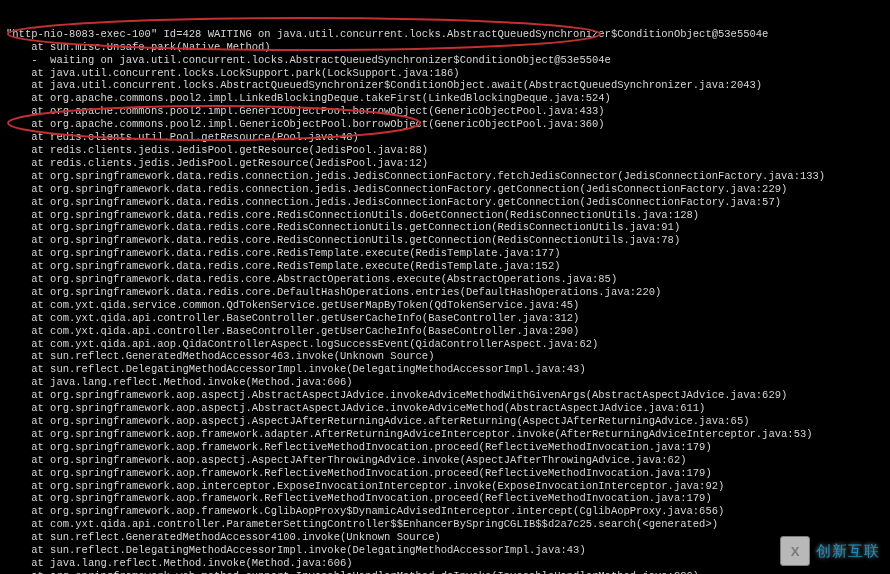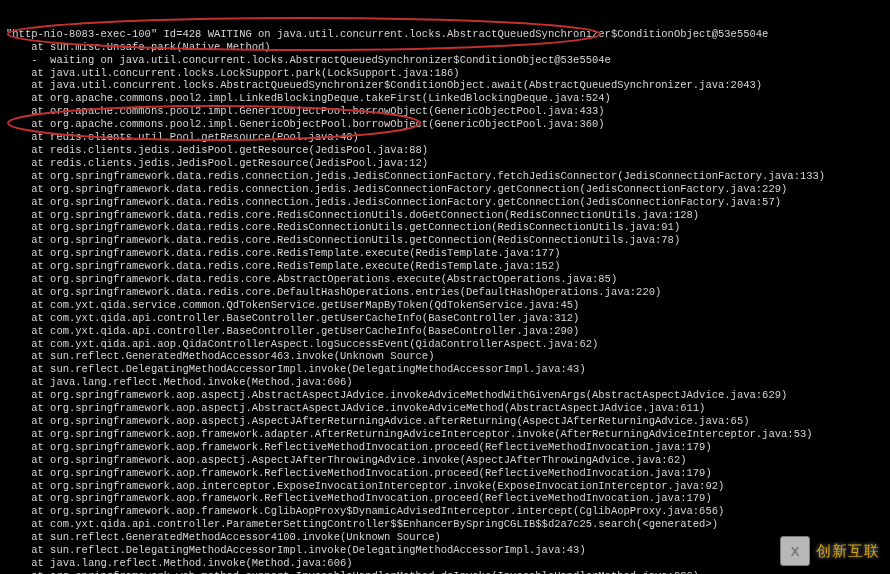--- a/index.html
+++ b/index.html
@@ -48,21 +48,21 @@
     border-radius: 3px;
     display: flex;
     align-items: center;
     justify-content: center;
     color: #888;
     font-size: 13px;
     font-weight: bold;
     background: rgba(255,255,255,0.8);
   }
   .watermark .wm-text {
-    color: #eab308;
+    color: #0ea5e9;
     font-size: 15px;
     font-weight: 500;
     letter-spacing: 1px;
     text-shadow: 0 0 4px rgba(255,255,255,0.7);
   }
 </style>
 </head>
 <body>
 
 <div class="terminal">

